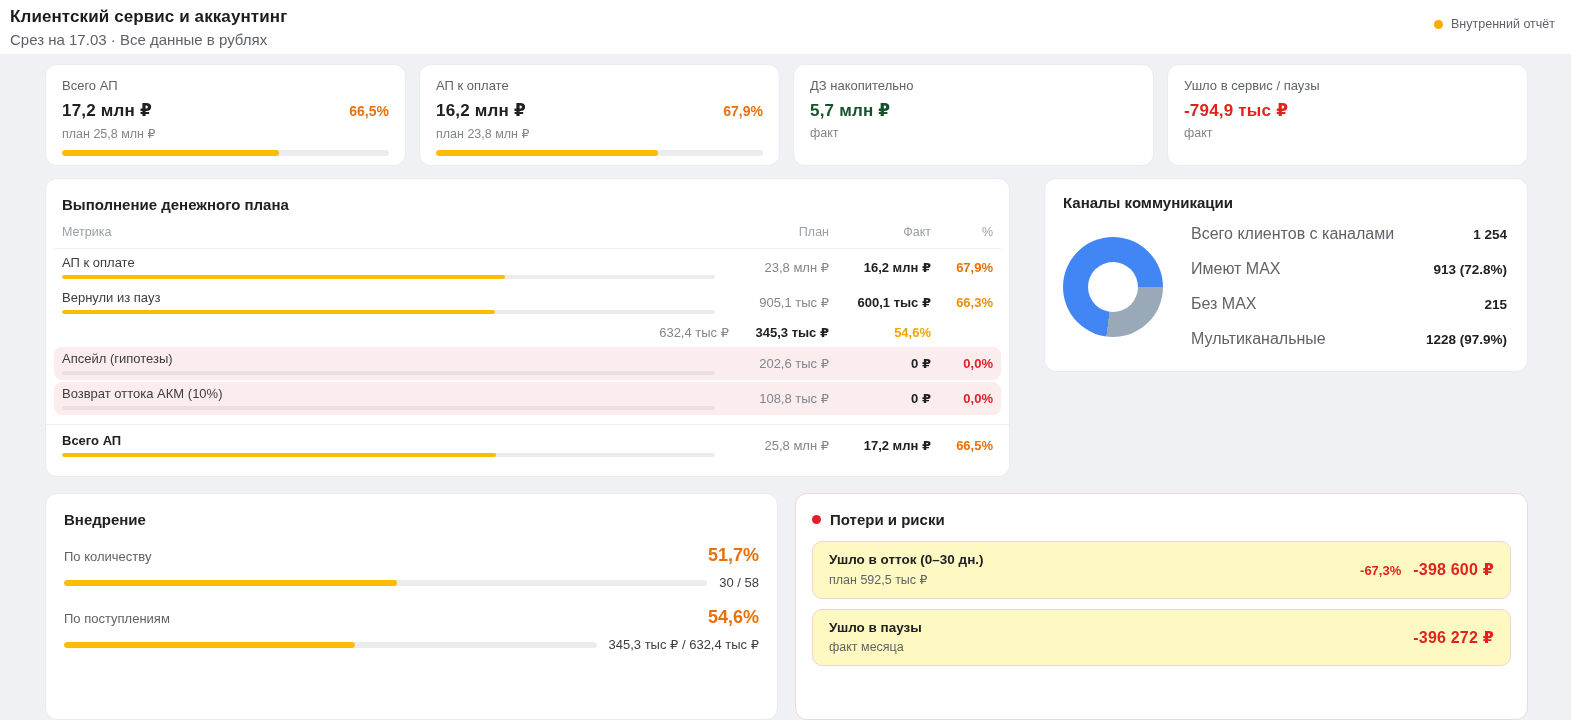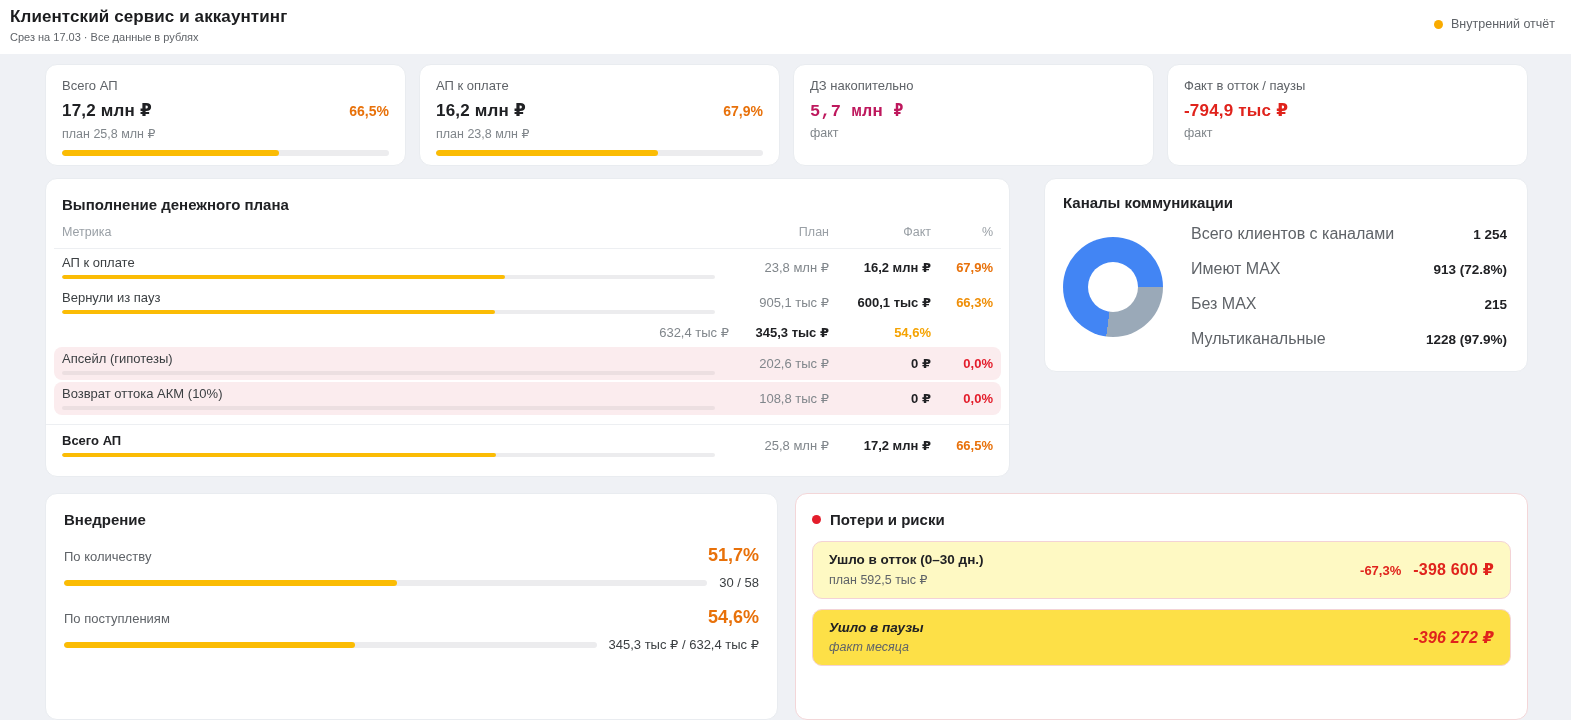--- a/index.html
+++ b/index.html
@@ -12,21 +12,21 @@
   
   .header {
     background: #ffffff;
     height: 54px;
     padding: 7px 16px 0 10px;
     display: flex;
     justify-content: space-between;
     align-items: flex-start;
   }
   .page-title { font-size: 17px; font-weight: bold; color: #1b1c1e; letter-spacing: .1px; }
-  .page-subtitle { font-size: 11px; color: #5f6368; margin-top: 4px; }
+  .page-subtitle { font-size: 15px; color: #5f6368; margin-top: 4px; }
   .report-badge { display: flex; align-items: center; gap: 8px; margin-top: 10px; font-size: 12.5px; color: #5f6368; }
   .dot { width: 9px; height: 9px; border-radius: 50%; flex: none; }
   
   .main { padding: 10px 43px 0 45px; }
   .row1 { display: grid; grid-template-columns: repeat(4, 1fr); gap: 13px; }
   .row2 { display: grid; grid-template-columns: 1fr 484px; gap: 34px; margin-top: 12px; align-items: start; }
   .row3 { display: grid; grid-template-columns: 1fr 1fr; gap: 17px; margin-top: 16px; }
   .card {
     background: #fff;
     border: 1px solid #e9ecf0;
@@ -125,26 +125,26 @@
         <span class="kpi-pct" style="color: rgb(232, 113, 10);">67,9%</span>
       </div>
       <div class="kpi-sub">план 23,8 млн ₽</div>
       <div class="bar">
           <i style="width: 67.9%; background: rgb(251, 188, 4);"></i>
         </div>
     </div>
     <div class="card kpi">
       <div class="kpi-label">ДЗ накопительно</div>
       <div class="kpi-line">
-        <span class="kpi-value" style="color: #be185d; font-family: Liberation Mono, monospace;">5,7 млн ₽</span>
+        <span class="kpi-value" style="color: #14532d;">5,7 млн ₽</span>
       </div>
       <div class="kpi-sub">факт</div>
     </div>
     <div class="card kpi">
-      <div class="kpi-label">Факт в отток / паузы</div>
+      <div class="kpi-label">Ушло в сервис / паузы</div>
       <div class="kpi-line">
         <span class="kpi-value" style="color: rgb(224, 35, 28);">-794,9 тыс ₽</span>
       </div>
       <div class="kpi-sub">факт</div>
     </div>
   </div>
 
   <div class="row2">
     <div class="card plan-card">
       <div class="section-title">Выполнение денежного плана</div>
@@ -290,21 +290,21 @@
       <div class="risk-item" style="background: #fef9c3; border-color: rgb(243, 211, 214);">
         <div>
           <div class="risk-label">Ушло в отток (0–30 дн.)</div>
           <div class="risk-sub">план 592,5 тыс ₽</div>
         </div>
         <div class="risk-right">
           <span class="risk-delta" style="color: rgb(224, 35, 28);">-67,3%</span>
           <span class="risk-value" style="color: rgb(224, 35, 28);">-398 600 ₽</span>
         </div>
       </div>
-      <div class="risk-item" style="background: #fde047; border-color: rgb(243, 211, 214); font-style: italic;">
+      <div class="risk-item" style="background: #fef9c3; border-color: rgb(243, 211, 214);">
         <div>
           <div class="risk-label">Ушло в паузы</div>
           <div class="risk-sub">факт месяца</div>
         </div>
         <div class="risk-right">
           <span class="risk-value" style="color: rgb(224, 35, 28);">-396 272 ₽</span>
         </div>
       </div>
 
     </div>

